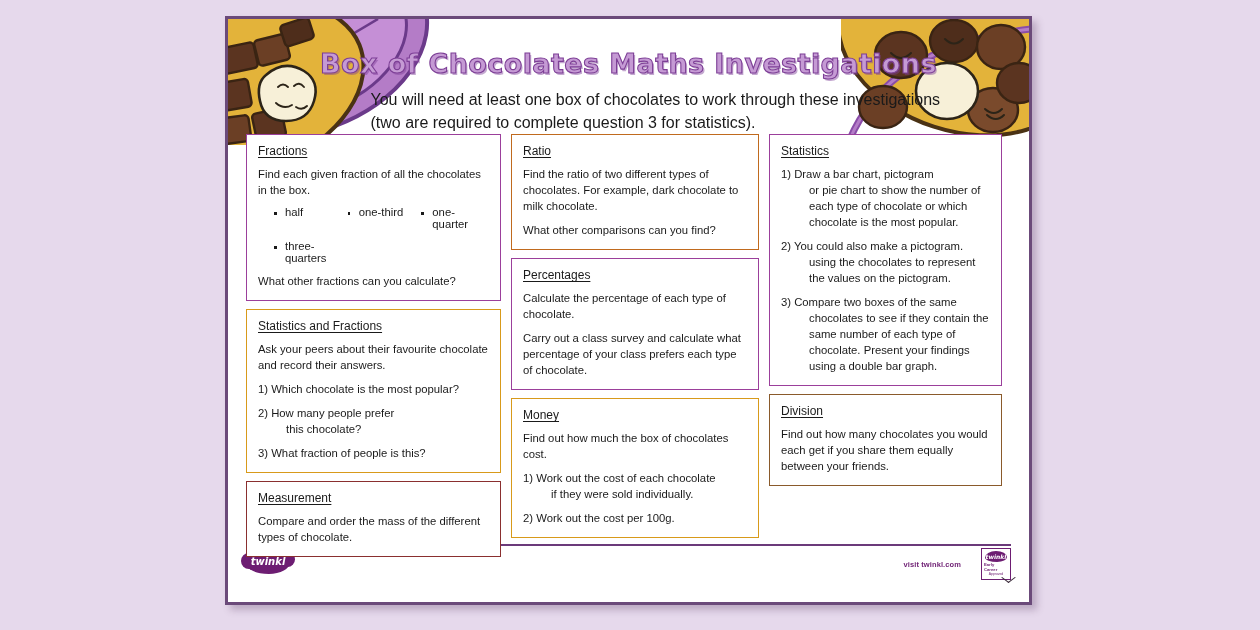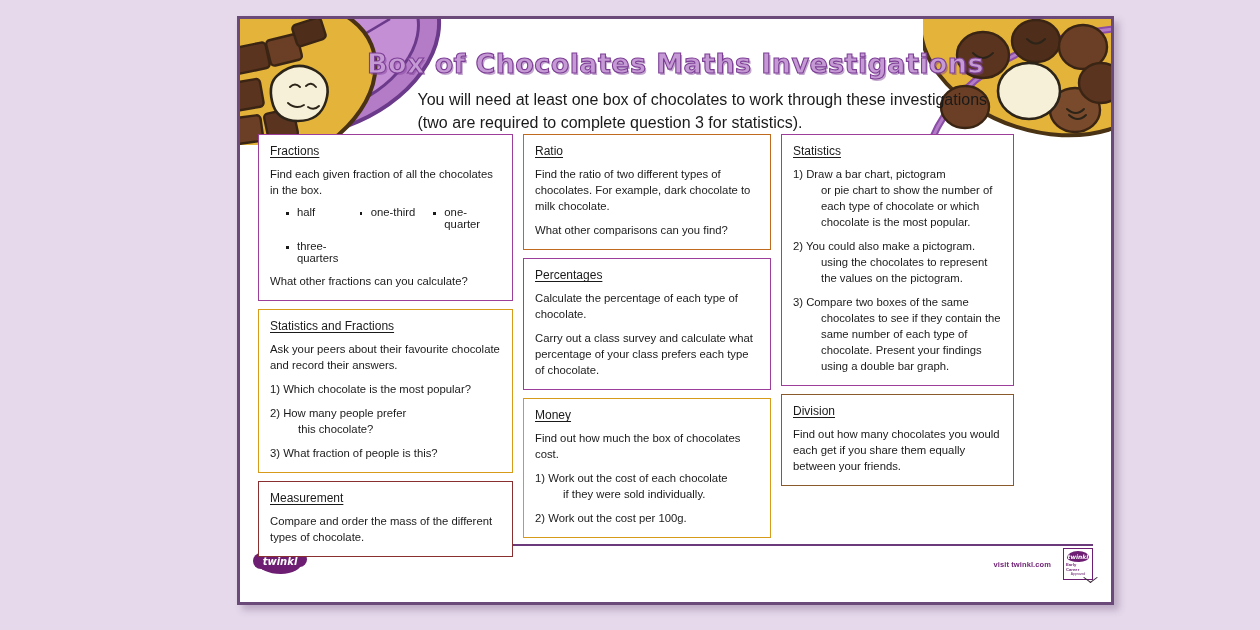--- a/index.html
+++ b/index.html
@@ -11,23 +11,23 @@
   }
 
   body {
     background: #e6d9ec;
     font-family: "DejaVu Sans", sans-serif;
   }
 
   
   .sheet-wrap {
     position: absolute;
-    left: 237px;
+    left: 225px;
     top: 16px;
-    width: 877px;
+    width: 807px;
     height: 589px;
     border-radius: 11px;
   }
 
   .sheet {
     position: absolute;
     inset: 0;
     background: #ffffff;
     border: 3px solid #6b4a7a;
     box-shadow: 5px 5px 7px rgba(90,60,100,0.30);
@@ -211,21 +211,21 @@
     font-family: "DejaVu Sans", sans-serif;
     font-size: 10px;
     font-style: italic;
     font-weight: bold;
     z-index: 2;
   }
 
   .footer-right {
     display: flex;
     align-items: center;
-    gap: 12px;
+    gap: 20px;
   }
   .visit-url {
     font-family: "Liberation Sans", sans-serif;
     font-size: 7.5px;
     font-weight: bold;
     color: #6d1d72;
     letter-spacing: 0.1px;
   }
   .badge {
     width: 30px; height: 32px;

